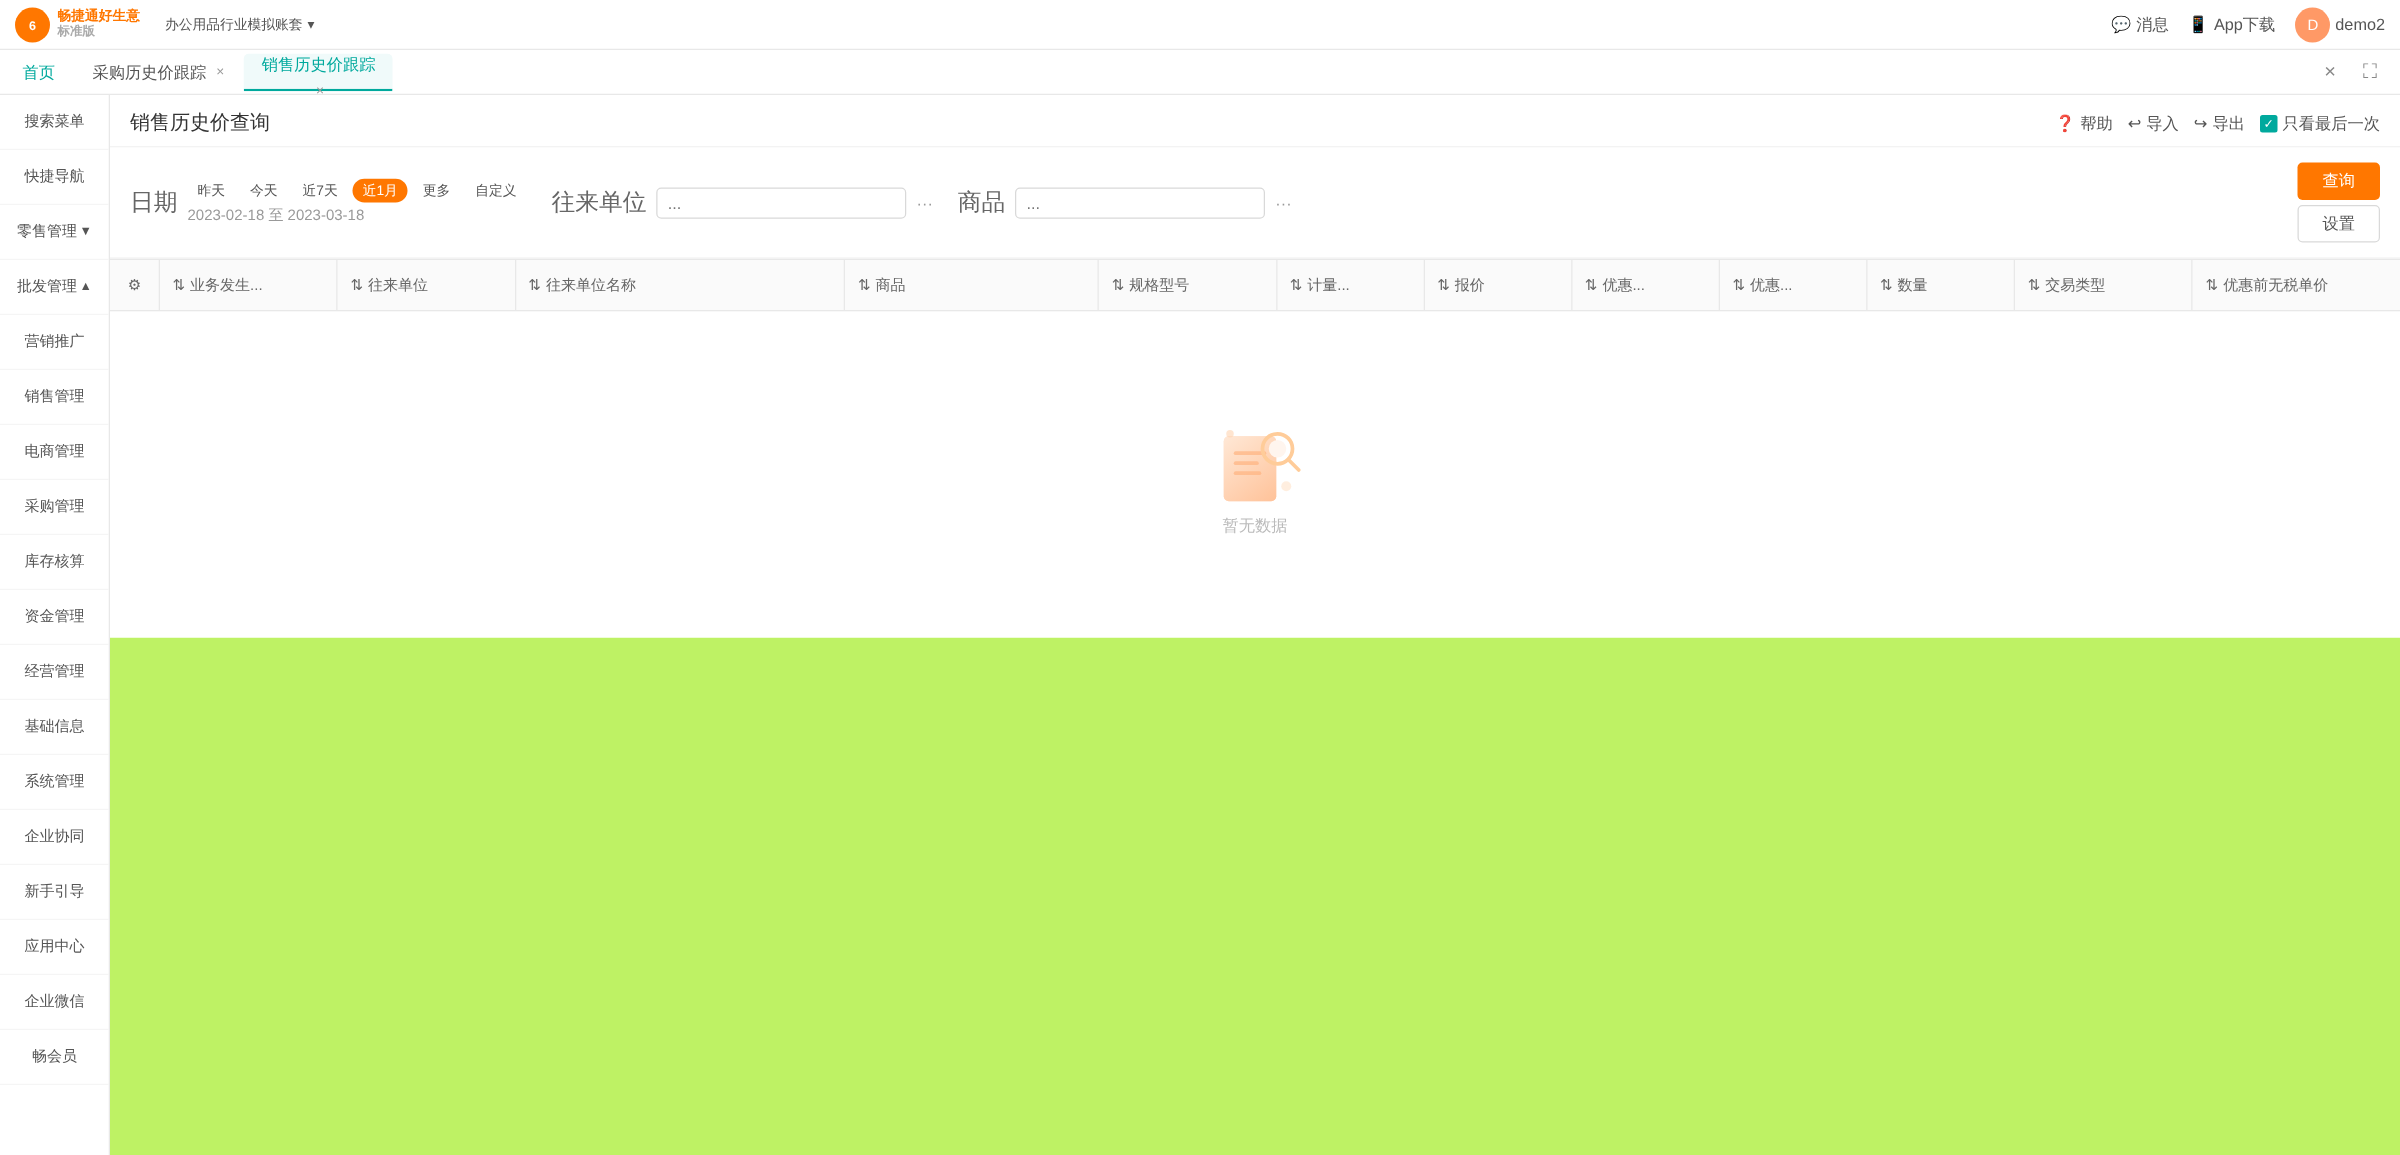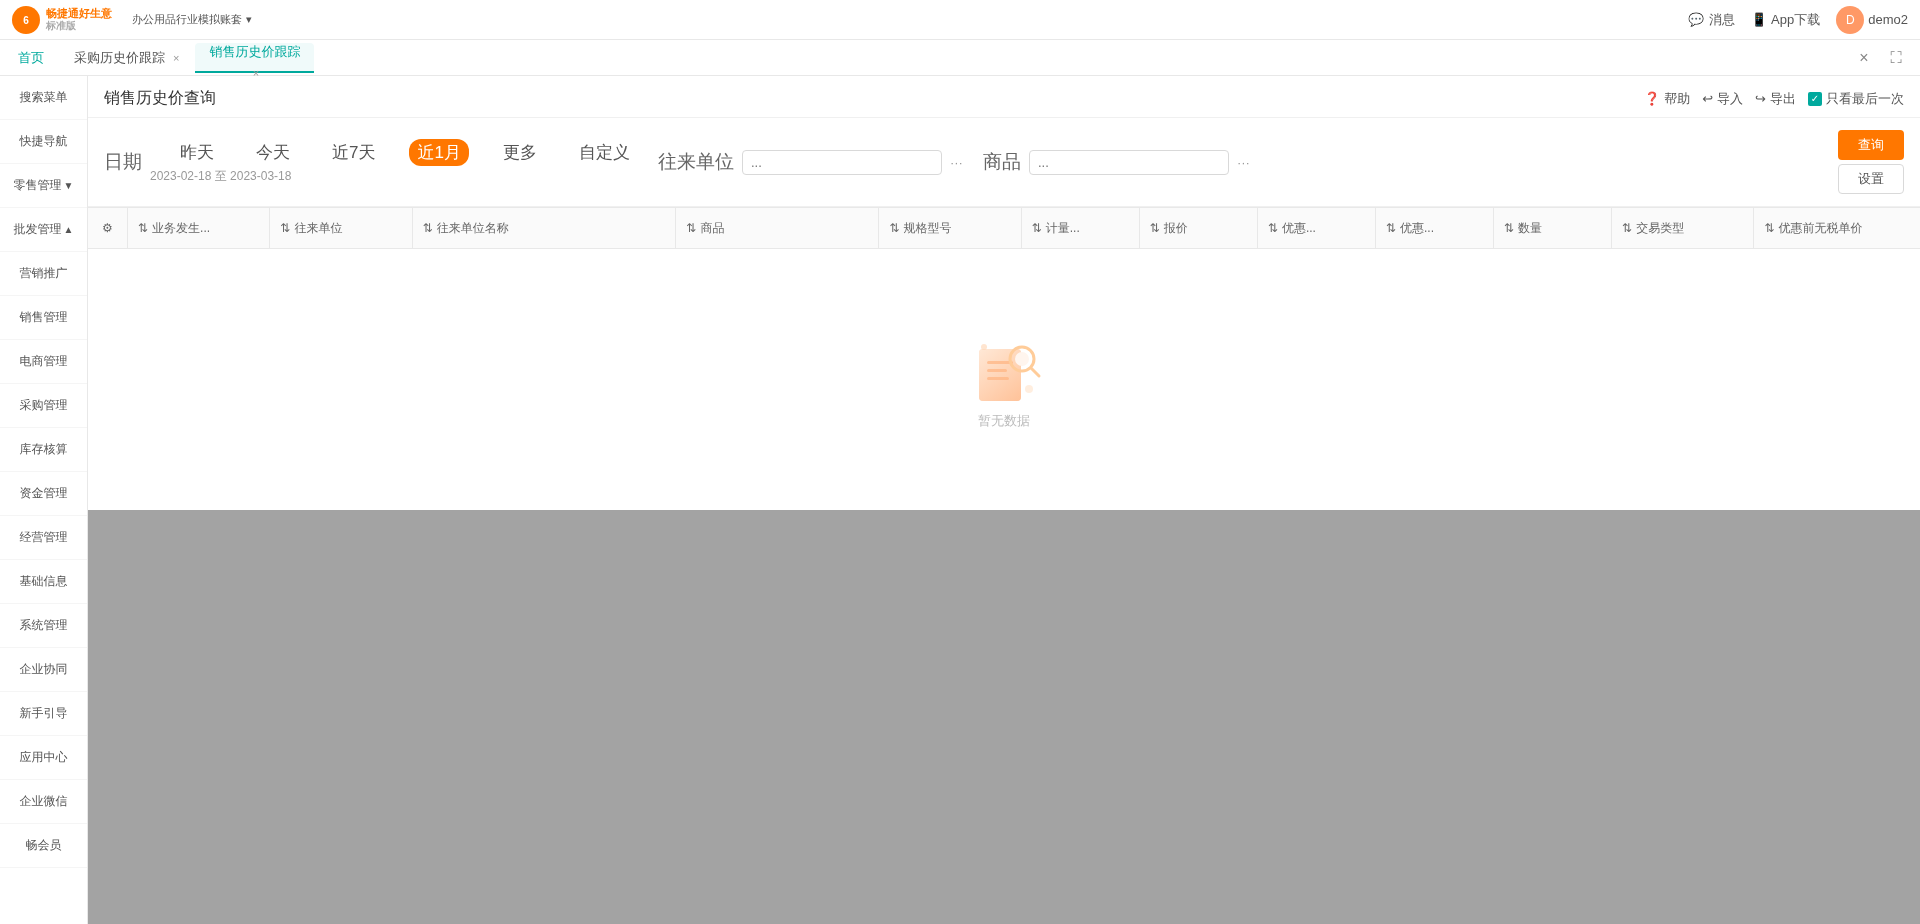--- a/index.html
+++ b/index.html
@@ -170,21 +170,21 @@
       align-items: center;
       gap: 2px;
     }
     .sidebar-arrow { font-size: 10px; }
 
     
     .content {
       flex: 1;
       overflow: auto;
       padding: 0;
-      background: #a3a3a3;
+      background: #bef264;
     }
 
     
     .page-content {
       background: #fff;
       margin: 0;
       padding: 0;
     }
 
     
@@ -253,26 +253,25 @@
       white-space: nowrap;
     }
     .date-options {
       display: flex;
       align-items: center;
       gap: 4px;
     }
     .date-btn {
       padding: 2px 8px;
       border-radius: 12px;
-      font-size: 17px;
+      font-size: 11px;
       cursor: pointer;
       color: #555;
       background: transparent;
       border: none;
-      margin-left: 22px;
     }
     .date-btn.active {
       background: #ff7700;
       color: white;
     }
     .date-range {
       font-size: 12px;
       color: #999;
       margin-top: 2px;
     }

